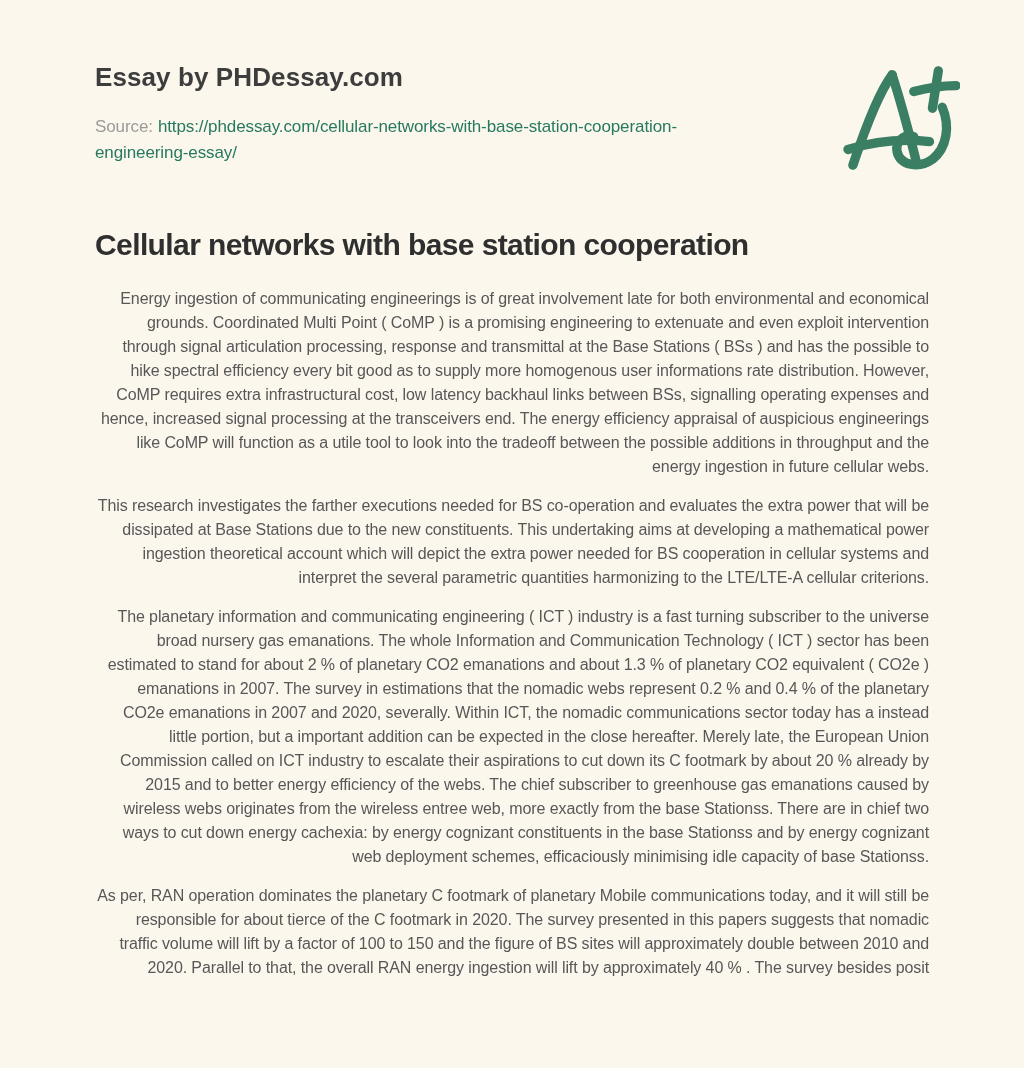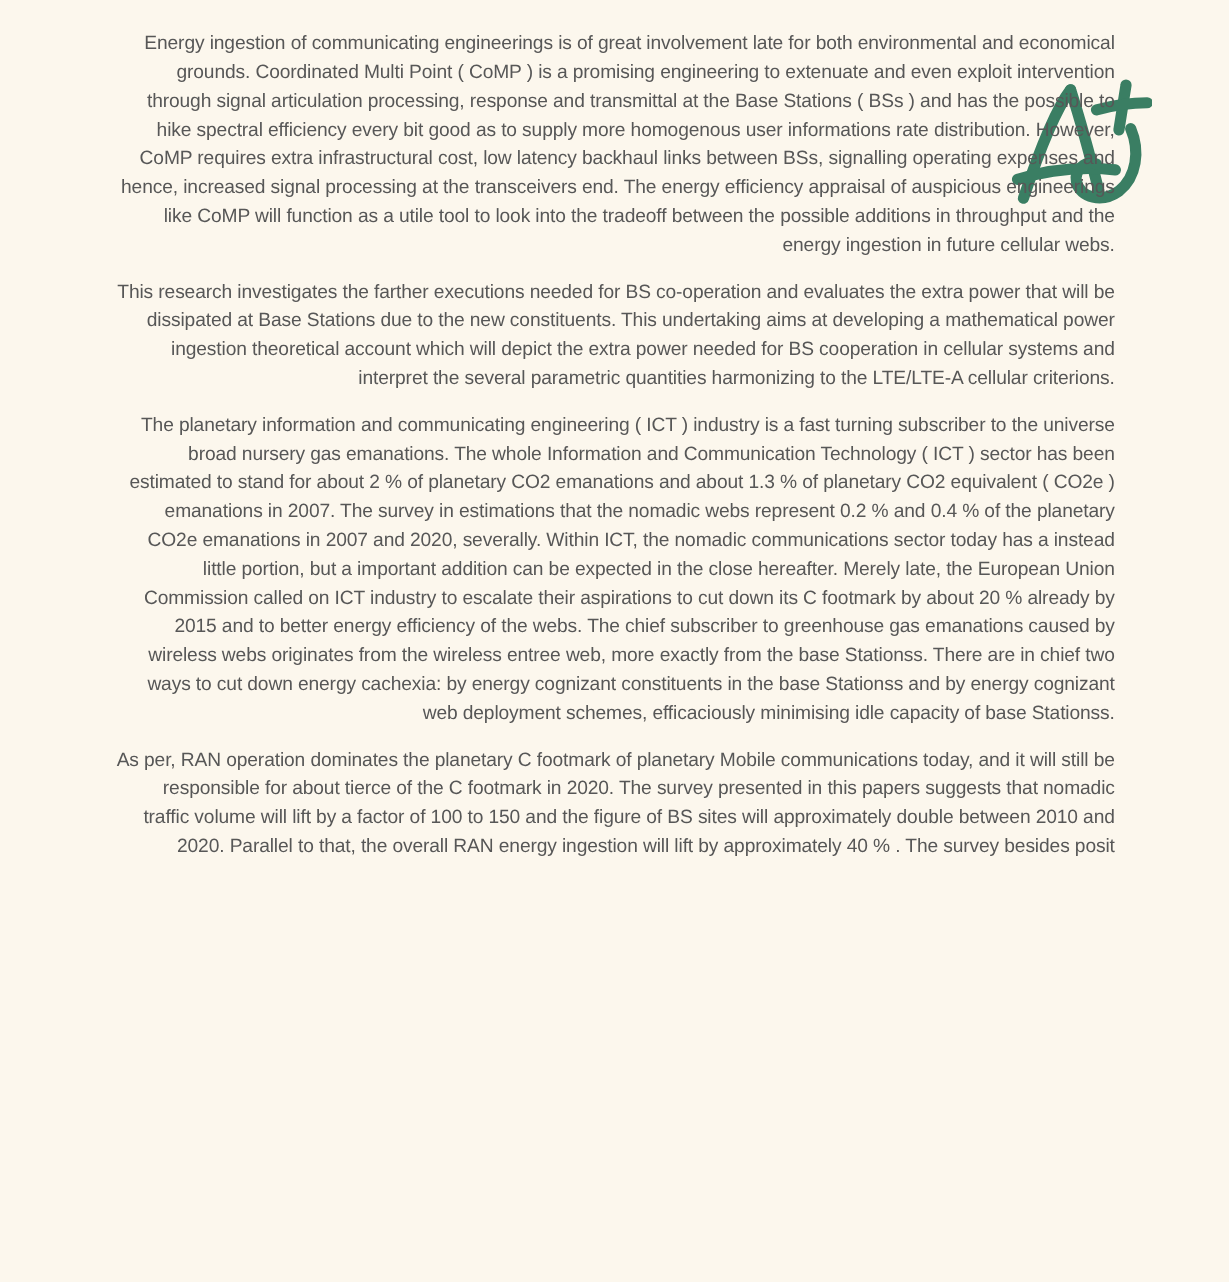--- a/index.html
+++ b/index.html
@@ -87,22 +87,25 @@
     <path d="M11 103 C 24 64, 38 28, 51 11"></path>
     <path d="M51 11 C 59 36, 67 65, 75 97"></path>
     <path d="M6 87 C 32 79, 62 76, 89 79"></path>
     <path d="M98 7 C 96 20, 94 33, 92 45"></path>
     <path d="M73 28 C 88 24, 103 22, 116 22"></path>
     <path d="M102 44 C 110 63, 107 85, 92 97 C 78 107, 59 103, 56 89 C 54 79, 63 71, 73 74"></path>
   </svg>
 
   <div class="content">
 
+    <h1 class="site-heading">Essay by PHDessay.com</h1>
 
+    <p class="source-line"><span class="source-label">Source:</span><a class="source-link" href="#">https://phdessay.com/cellular-networks-with-base-station-cooperation-engineering-essay/</a></p>
 
+    <h2 class="essay-title">Cellular networks with base station cooperation</h2>
 
     <div class="essay-body">
       <p>Energy ingestion of communicating engineerings is of great involvement late for both environmental and economical grounds. Coordinated Multi Point ( CoMP ) is a promising engineering to extenuate and even exploit intervention through signal articulation processing, response and transmittal at the Base Stations ( BSs ) and has the possible to hike spectral efficiency every bit good as to supply more homogenous user informations rate distribution. However, CoMP requires extra infrastructural cost, low latency backhaul links between BSs, signalling operating expenses and hence, increased signal processing at the transceivers end. The energy efficiency appraisal of auspicious engineerings like CoMP will function as a utile tool to look into the tradeoff between the possible additions in throughput and the energy ingestion in future cellular webs.</p>
       <p>This research investigates the farther executions needed for BS co-operation and evaluates the extra power that will be dissipated at Base Stations due to the new constituents. This undertaking aims at developing a mathematical power ingestion theoretical account which will depict the extra power needed for BS cooperation in cellular systems and interpret the several parametric quantities harmonizing to the LTE/LTE-A cellular criterions.</p>
       <p>The planetary information and communicating engineering ( ICT ) industry is a fast turning subscriber to the universe broad nursery gas emanations. The whole Information and Communication Technology ( ICT ) sector has been estimated to stand for about 2 % of planetary CO2 emanations and about 1.3 % of planetary CO2 equivalent ( CO2e ) emanations in 2007. The survey in estimations that the nomadic webs represent 0.2 % and 0.4 % of the planetary CO2e emanations in 2007 and 2020, severally. Within ICT, the nomadic communications sector today has a instead little portion, but a important addition can be expected in the close hereafter. Merely late, the European Union Commission called on ICT industry to escalate their aspirations to cut down its C footmark by about 20 % already by 2015 and to better energy efficiency of the webs. The chief subscriber to greenhouse gas emanations caused by wireless webs originates from the wireless entree web, more exactly from the base Stationss. There are in chief two ways to cut down energy cachexia: by energy cognizant constituents in the base Stationss and by energy cognizant web deployment schemes, efficaciously minimising idle capacity of base Stationss.</p>
       <p>As per, RAN operation dominates the planetary C footmark of planetary Mobile communications today, and it will still be responsible for about tierce of the C footmark in 2020. The survey presented in this papers suggests that nomadic traffic volume will lift by a factor of 100 to 150 and the figure of BS sites will approximately double between 2010 and 2020. Parallel to that, the overall RAN energy ingestion will lift by approximately 40 % . The survey besides posit</p>
     </div>
 
   </div>
 </div>

